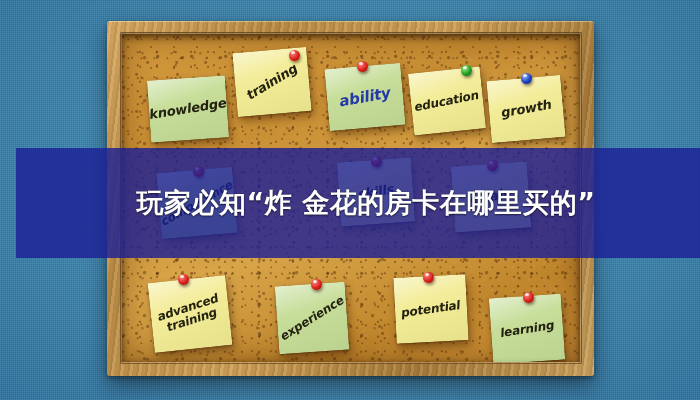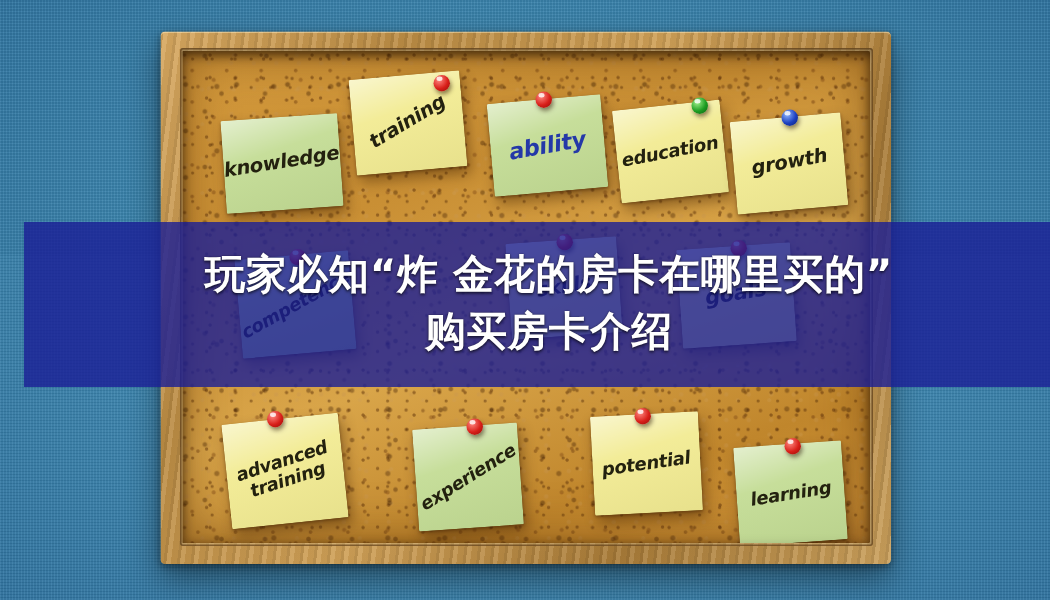--- a/index.html
+++ b/index.html
@@ -239,16 +239,15 @@
       </div>
       <div class="pin red" style="left:402px; top:258px;"></div>
 
     </div>
 
     <div class="frame-bevel"></div>
   </div>
 
   <div class="title-band">
     <div class="title-line">玩家必知“炸 金花的房卡在哪里买的”</div>
-    <div class="title-line">购买房卡介绍</div>
   </div>
 
 </div>
 
 </body></html>

